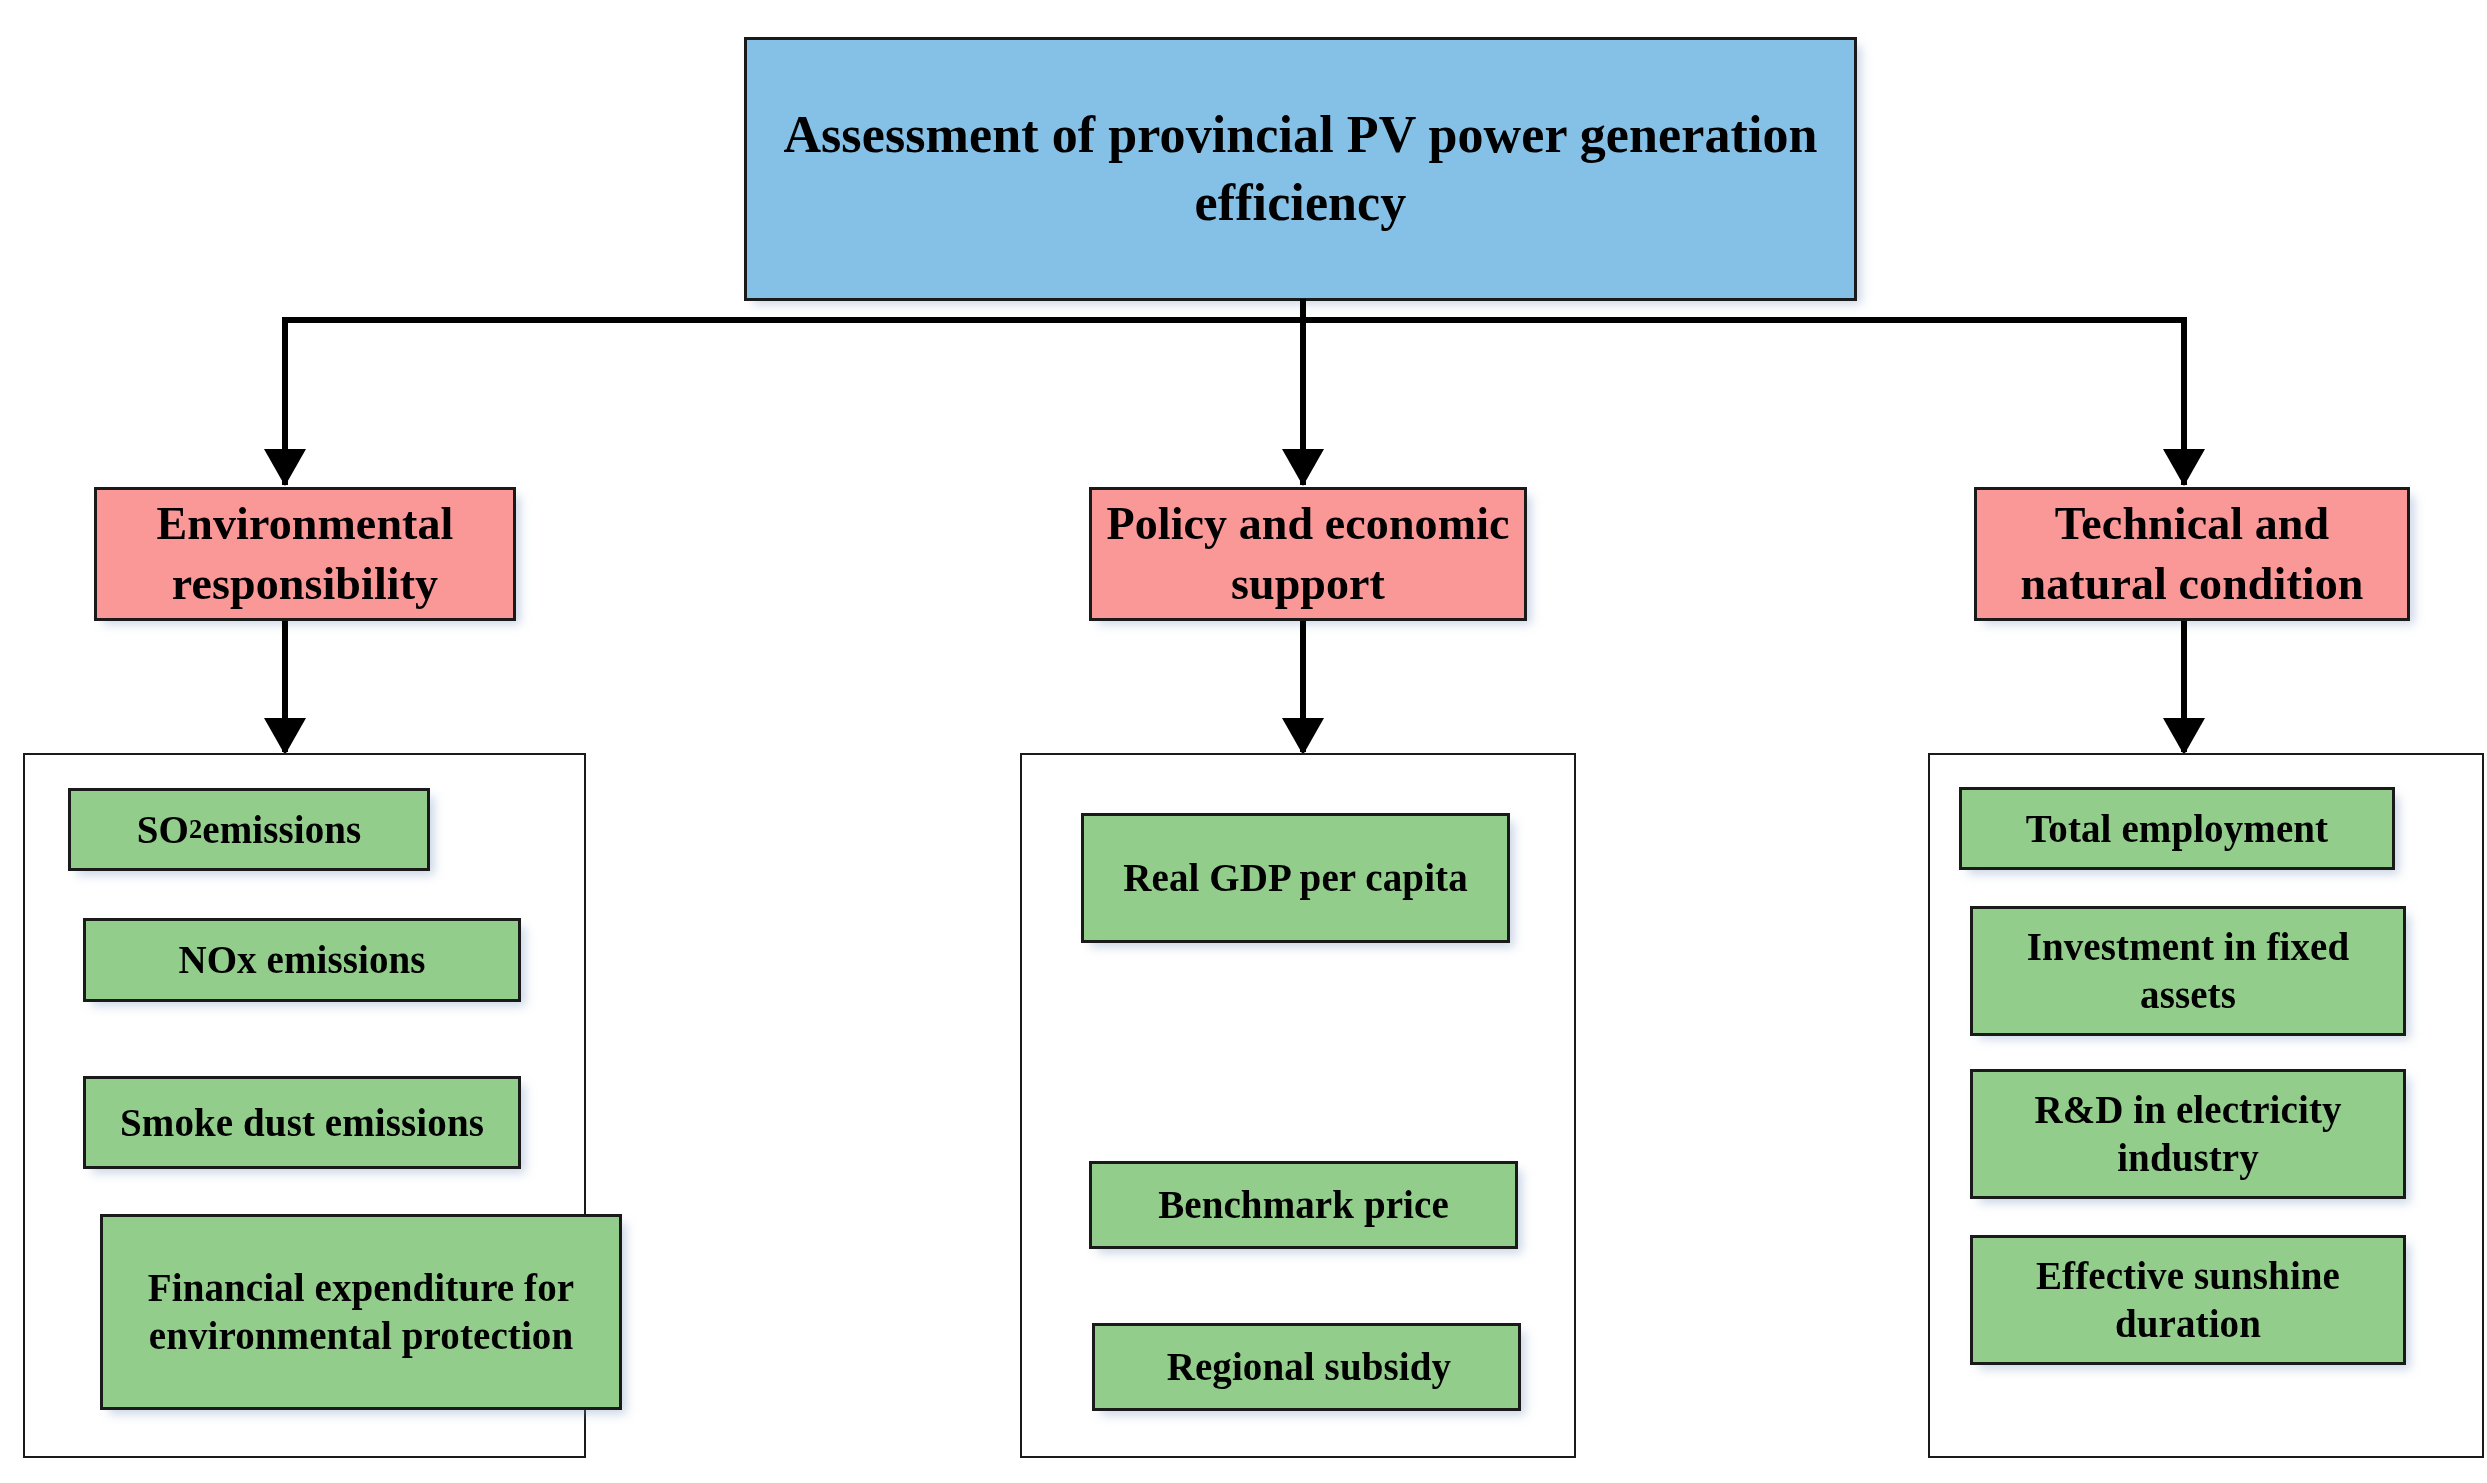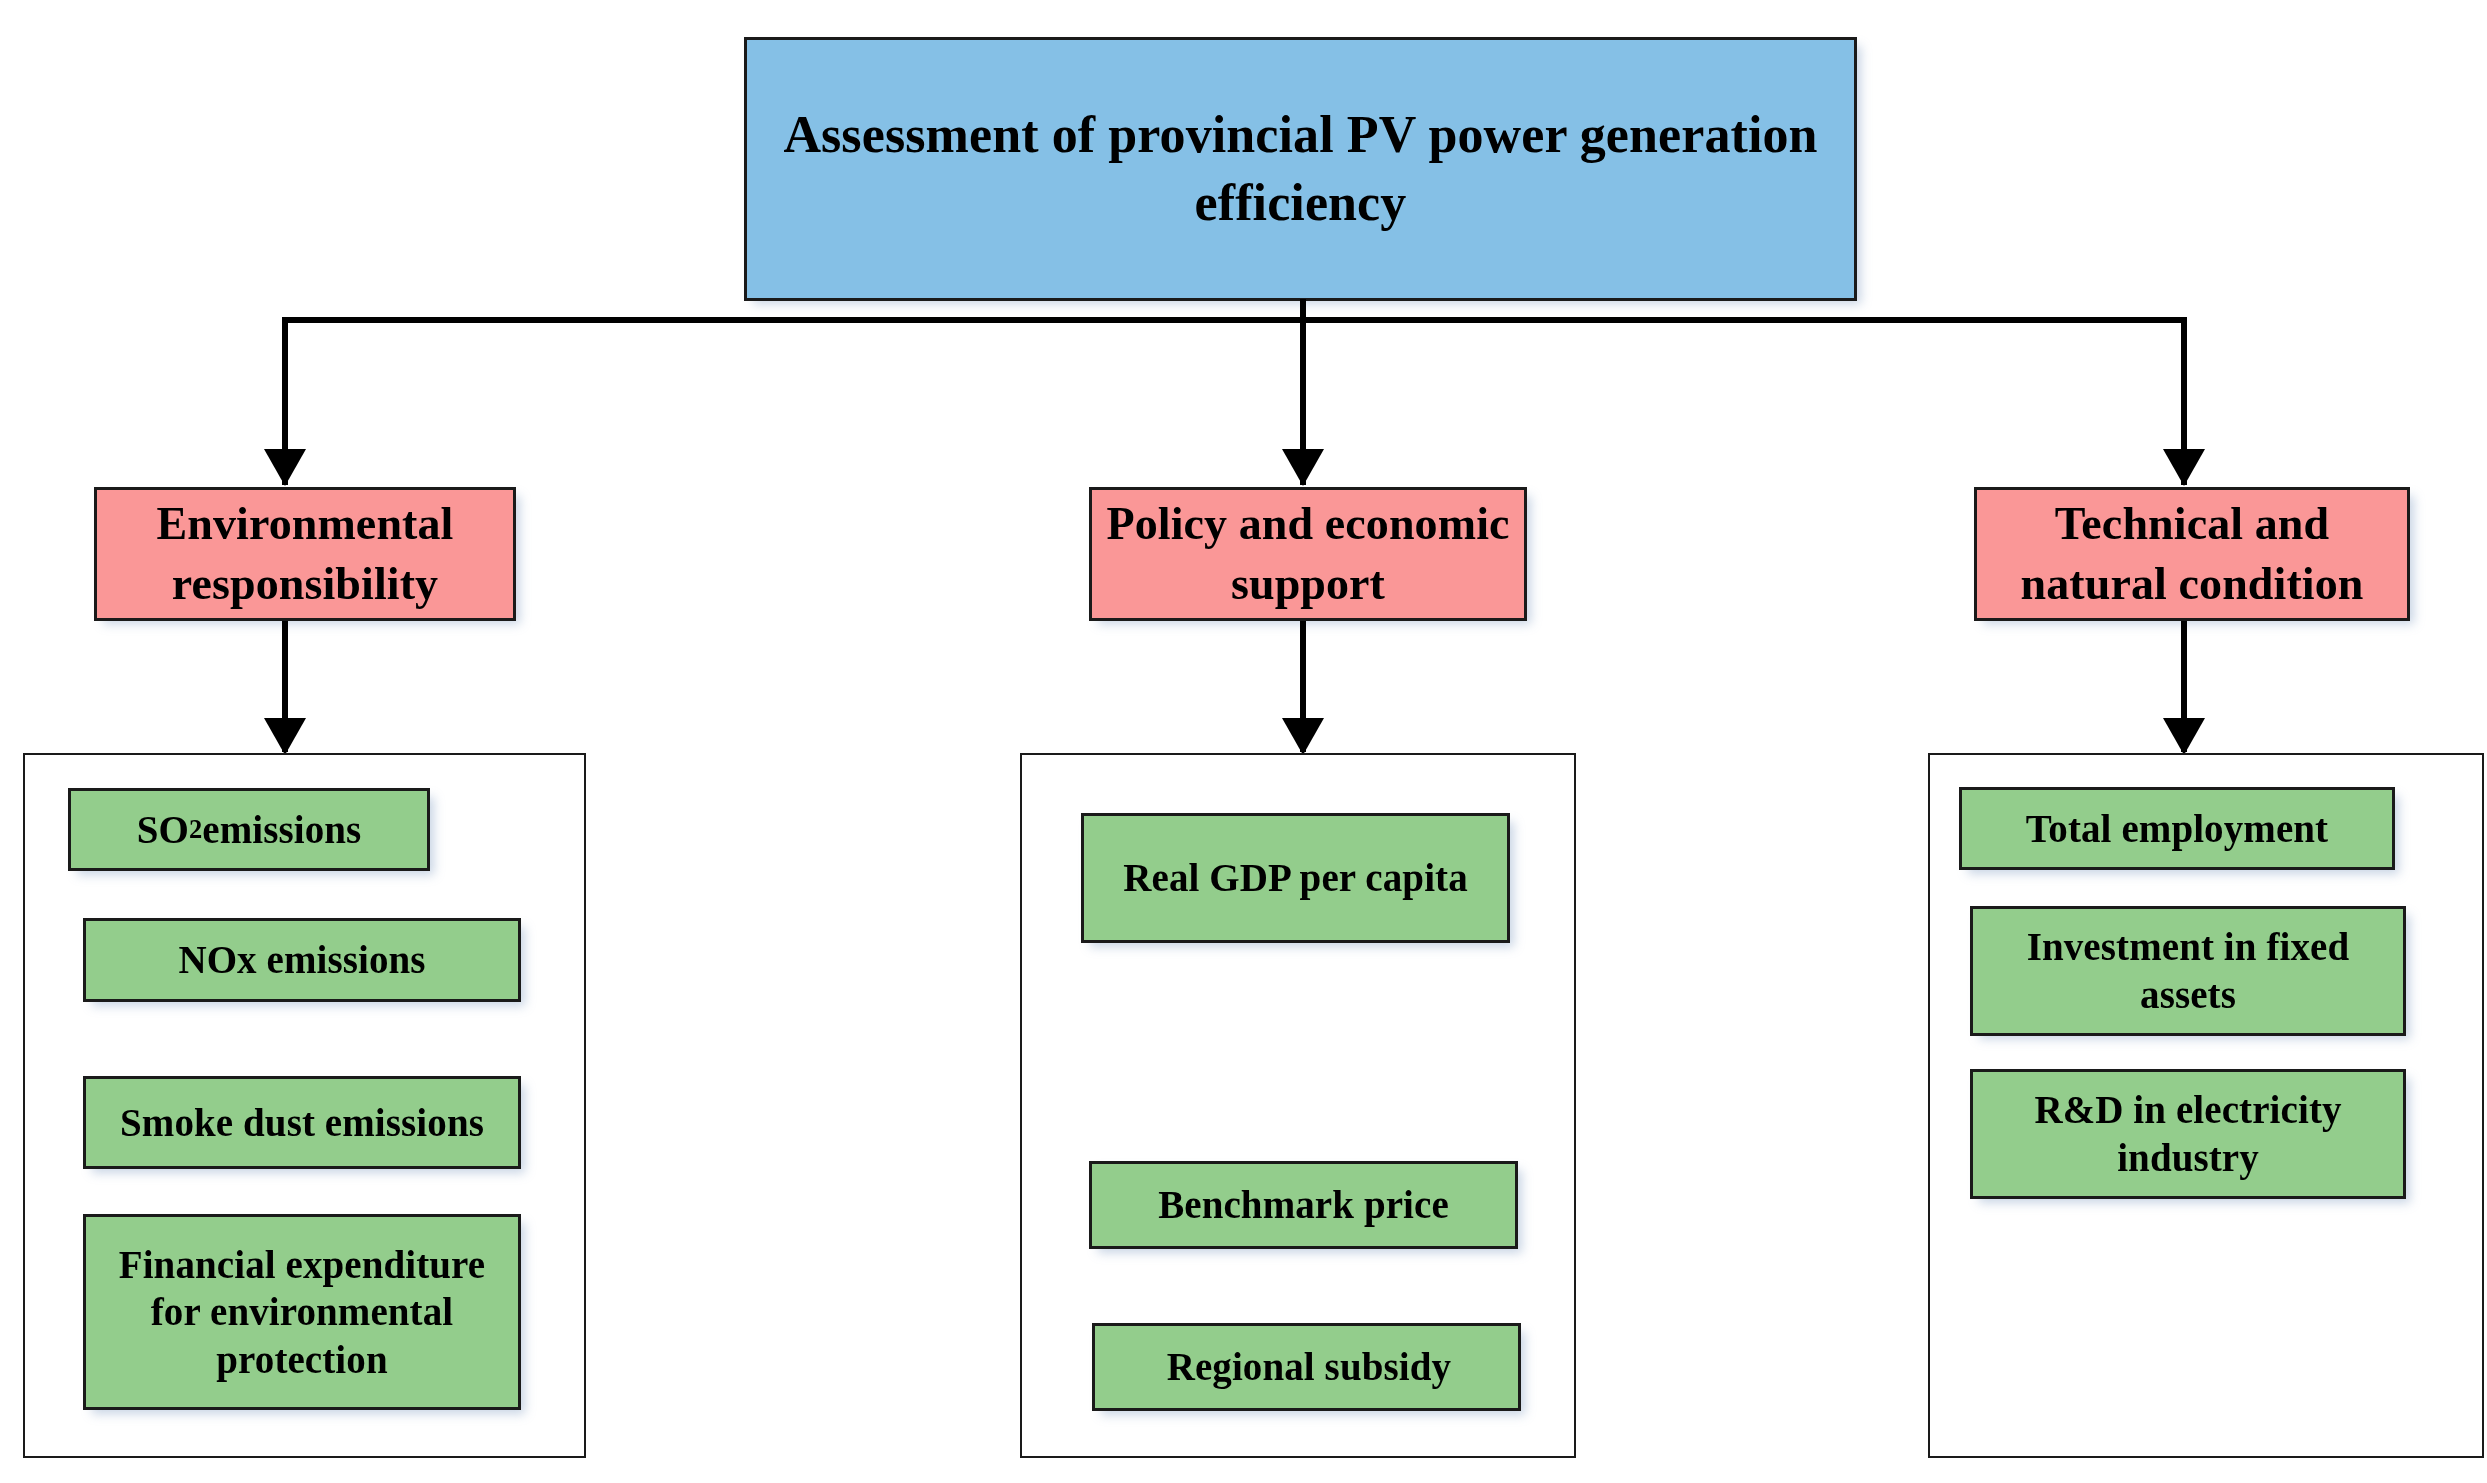--- a/index.html
+++ b/index.html
@@ -80,21 +80,21 @@
     border-width: 3.5px;
     font-size: 39px;
     line-height: 1.22;
     padding: 0 11.3px;
   }
 
   
   #g0-i0 { left: 68px; top: 788px; width: 362px; height: 83px; }
   #g0-i1 { left: 83px; top: 918px; width: 438px; height: 84px; }
   #g0-i2 { left: 83px; top: 1076px; width: 438px; height: 93px; }
-  #g0-i3 { left: 83px; top: 1214px; width: 438px; height: 196px; }
+  #g0-i3 { left: 100px; top: 1214px; width: 522px; height: 196px; }
 
   
   #g1-i0 { left: 1081px; top: 813px; width: 429px; height: 130px; }
   #g1-i1 { left: 1089px; top: 989px; width: 429px; height: 130px; }
   #g1-i2 { left: 1089px; top: 1161px; width: 429px; height: 88px; }
   #g1-i3 { left: 1092px; top: 1323px; width: 429px; height: 88px; padding-left: 16px; }
 
   
   #g2-i0 { left: 1959px; top: 787px; width: 436px; height: 83px; }
   #g2-i1 { left: 1970px; top: 906px; width: 436px; height: 130px; font-family: Liberation Serif, serif; }
@@ -198,15 +198,16 @@
   <div class="box ind-box" id="g1-i2">Benchmark price</div>
 
   <div class="box ind-box" id="g1-i3">Regional subsidy</div>
 
   <div class="box ind-box" id="g2-i0">Total employment</div>
 
   <div class="box ind-box" id="g2-i1">Investment in fixed assets</div>
 
   <div class="box ind-box" id="g2-i2">R&amp;D in electricity industry</div>
 
+  <div class="box ind-box" id="g2-i3">Effective sunshine duration</div>
 
 </div>
 
 
 </body></html>

